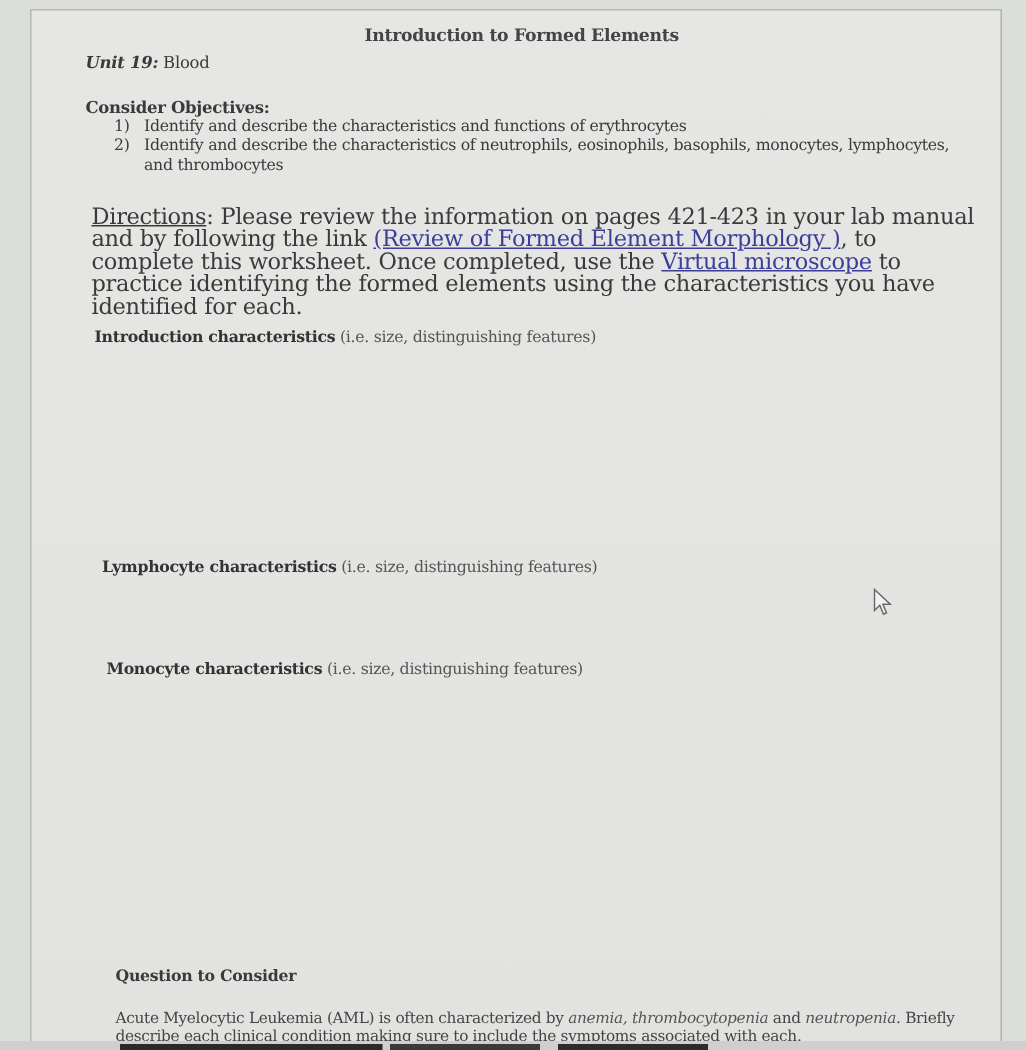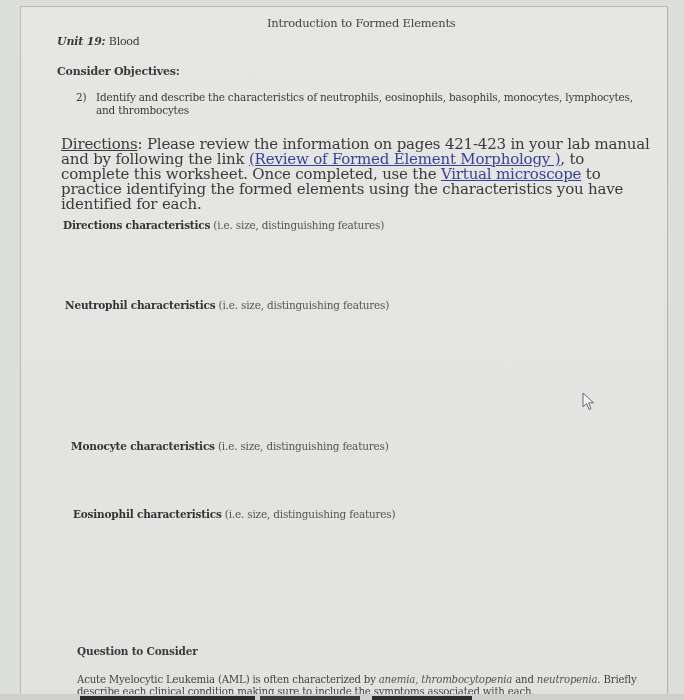--- a/index.html
+++ b/index.html
@@ -44,23 +44,23 @@
       position: absolute; left: 372px; top: 2px; width: 100px; height: 4px; background: #2c2c2c;
     }
     .txt {
       position: absolute;
       white-space: nowrap;
       font-size: 11px;
       line-height: 13px;
       letter-spacing: -0.2px;
     }
     .title {
-      left: 246px;
+      left: 222px;
       top: 10px;
-      font-weight: normal;
+      font-weight: bold;
       font-size: 11.5px;
       color: #444;
     }
     .unit {
       left: 36px;
       top: 28px;
       font-size: 11px;
     }
     .unit em { font-weight: bold; font-style: italic; }
     .lo-heading {
@@ -118,33 +118,33 @@
 <body>
 
 <div class="page">
 
   <div class="txt title">Introduction to Formed Elements</div>
 
   <div class="txt unit"><em>Unit 19:</em><span> Blood</span></div>
 
   <div class="txt lo-heading">Consider Objectives:</div>
 
+  <div class="txt obj" style="left:55px; top:71px;"><span class="num">1)</span><span>Identify and describe the characteristics and functions of erythrocytes</span></div>
   <div class="txt obj" style="left:55px; top:84px;"><span class="num">2)</span><span>Identify and describe the characteristics of neutrophils, eosinophils, basophils, monocytes, lymphocytes,</span></div>
   <div class="txt obj" style="left:55px; top:97px;"><span class="num"></span><span>and thrombocytes</span></div>
 
   <div class="txt directions"><span class="u">Directions</span><span>: Please review the information on pages 421-423 in your lab manual and by following the link </span><a>(Review of Formed  Element Morphology )</a><span>, to complete this worksheet. Once completed, use the </span><a>Virtual microscope</a><span> to practice identifying the formed elements using the characteristics you have identified for each.</span></div>
 
-  <div class="txt section" style="left:42px; top:212px;"><b>Directions characteristics</b><span class="paren"> (i.e. size, distinguishing features)</span></div>
+  <div class="txt section" style="left:42px; top:212px;"><b>Introduction characteristics</b><span class="paren"> (i.e. size, distinguishing features)</span></div>
 
-  <div class="txt section" style="left:44px; top:292px;"><b>Neutrophil characteristics</b><span class="paren"> (i.e. size, distinguishing features)</span></div>
 
+  <div class="txt section" style="left:47px; top:365px;"><b>Lymphocyte characteristics</b><span class="paren"> (i.e. size, distinguishing features)</span></div>
 
   <div class="txt section" style="left:50px; top:433px;"><b>Monocyte characteristics</b><span class="paren"> (i.e. size, distinguishing features)</span></div>
 
-  <div class="txt section" style="left:52px; top:501px;"><b>Eosinophil characteristics</b><span class="paren"> (i.e. size, distinguishing features)</span></div>
 
 
   <div class="txt q-heading">Question to Consider</div>
 
   <div class="txt q-body"><span>Acute Myelocytic Leukemia (AML) is often characterized by </span><i>anemia, thrombocytopenia</i><span> and </span><i>neutropenia</i><span>. Briefly describe each clinical condition making sure to include the symptoms associated with each.</span></div>
 
 </div>
 
 <svg class="cursor" viewBox="0 0 14 20">
   <path d="M1 1 L1 15 L4.5 11.5 L7 17.5 L9 16.6 L6.6 10.8 L11.5 10.8 Z" fill="#f2f2f2" stroke="#6a6a6a" stroke-width="1"></path>

